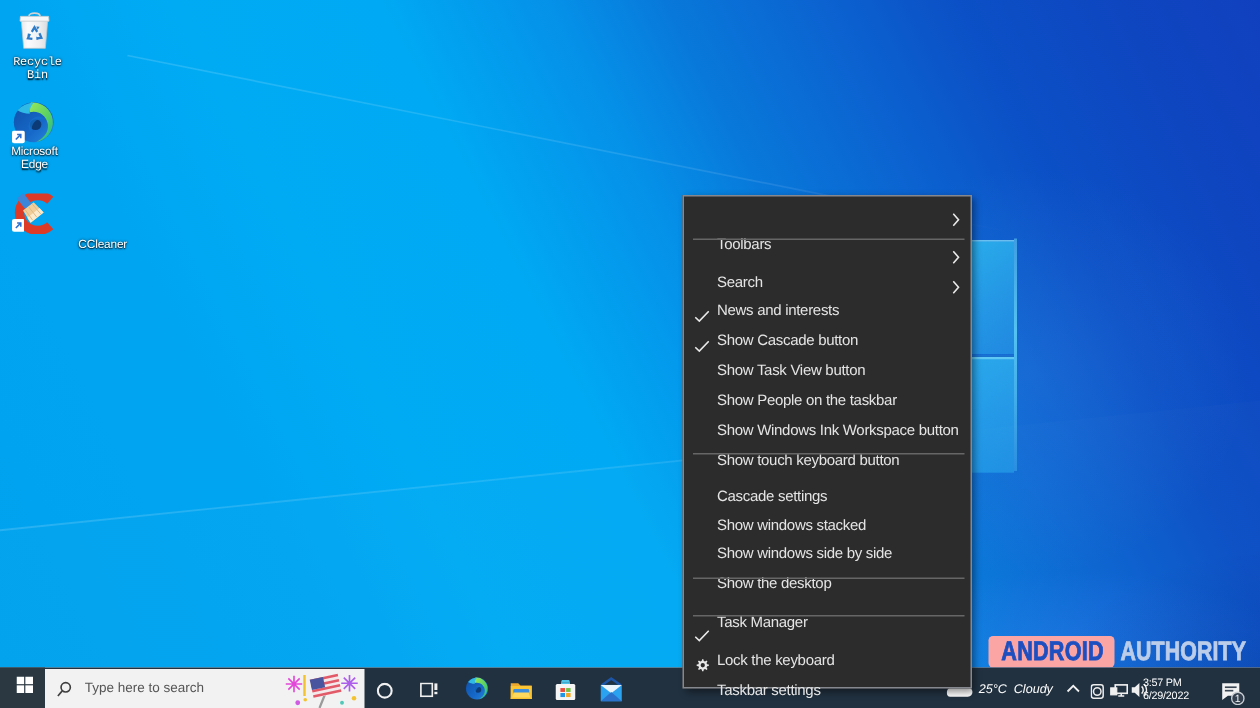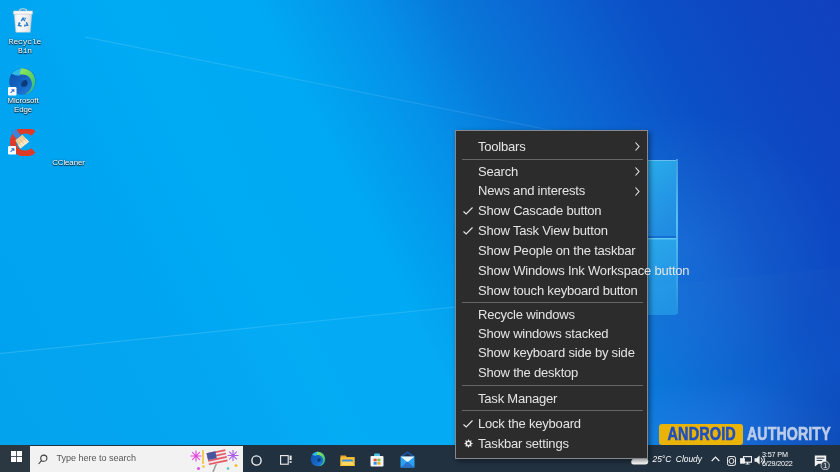--- a/index.html
+++ b/index.html
@@ -16,27 +16,27 @@
   }
   .ray{position:absolute;left:0;top:0;width:840px;height:445px;pointer-events:none;}
   
   .pane{position:absolute;}
   
   .dlabel{position:absolute;color:#fff;font-size:7.9px;letter-spacing:-0.1px;text-align:center;
     text-shadow:0 1px 1px rgba(0,0,0,0.9), 0 0 2px rgba(0,0,0,0.7);}
   
   #menu{left:455px;top:129.5px;width:190.5px;height:327px;background:#2c2c2c;
     border:1px solid #85898f;box-shadow:2px 2px 5px rgba(0,0,0,0.45);z-index:10;}
-  .mi{position:absolute;left:22px;color:#e4e4e4;font-size:13px;line-height:11px;height:11px;
-      letter-spacing:-0.2px;white-space:nowrap;}
+  .mi{position:absolute;left:22px;color:#e4e4e4;font-size:10px;line-height:11px;height:11px;
+      letter-spacing:-0.2px;white-space:nowrap;margin-top:17px;}
   .sep{position:absolute;left:6px;width:181px;height:1px;background:#666;}
   .chev{position:absolute;left:178.5px;}
   
   #wm{left:658.5px;top:424px;height:20.5px;}
-  #wmBadge{position:absolute;left:0;top:0;width:84px;height:20.5px;background:#eab308;border-radius:3px;
+  #wmBadge{position:absolute;left:0;top:0;width:84px;height:20.5px;background:#fca5a5;border-radius:3px;
     color:#1d4fc0;font-weight:bold;font-size:18px;line-height:20.5px;text-align:left;
     letter-spacing:0.2px;-webkit-text-stroke:0.55px #1d4fc0;}
   #wmTxt{position:absolute;left:88px;top:0;height:20.5px;color:#bccdea;font-weight:bold;
     font-size:17.8px;line-height:20.5px;letter-spacing:0.1px;-webkit-text-stroke:0.55px #bccdea;}
   #wmBadge .cond{transform-origin:center center;}
   .cond{display:inline-block;transform:scaleX(0.8);transform-origin:left center;}
   
   #bar{left:0;top:445px;width:840px;height:27px;background:#213140;}
   #startbtn{position:absolute;left:0;top:0;width:30px;height:27px;background:#2b3842;}
   #searchbox{position:absolute;left:30px;top:1px;width:213px;height:26px;background:#f2f2f2;}
@@ -148,23 +148,23 @@
   <div class="mi" style="top:10px;">Toolbars</div>
   <div class="sep" style="top:28.5px;"></div>
   <div class="mi" style="top:35px;">Search</div>
   <div class="mi" style="top:54.5px;">News and interests</div>
   <div class="mi" style="top:74.5px;">Show Cascade button</div>
   <div class="mi" style="top:94.5px;">Show Task View button</div>
   <div class="mi" style="top:114.5px;">Show People on the taskbar</div>
   <div class="mi" style="top:134.5px;">Show Windows Ink Workspace button</div>
   <div class="mi" style="top:154px;">Show touch keyboard button</div>
   <div class="sep" style="top:171px;"></div>
-  <div class="mi" style="top:178px;">Recycle windows</div>
+  <div class="mi" style="top:178px;">Cascade settings</div>
   <div class="mi" style="top:197.5px;">Show windows stacked</div>
-  <div class="mi" style="top:216.5px;">Show keyboard side by side</div>
+  <div class="mi" style="top:216.5px;">Show windows side by side</div>
   <div class="mi" style="top:236px;">Show the desktop</div>
   <div class="sep" style="top:254px;"></div>
   <div class="mi" style="top:262px;">Task Manager</div>
   <div class="sep" style="top:279.5px;"></div>
   <div class="mi" style="top:287.5px;">Lock the keyboard</div>
   <div class="mi" style="top:307.5px;">Taskbar settings</div>
 
   <svg class="chev" style="top:11.5px;" width="5" height="9" viewBox="0 0 5 9">
       <path d="M0.5 0.5 L4 4.5 L0.5 8.5" fill="none" stroke="#e8e8e8" stroke-width="1.1"></path>
     </svg>

